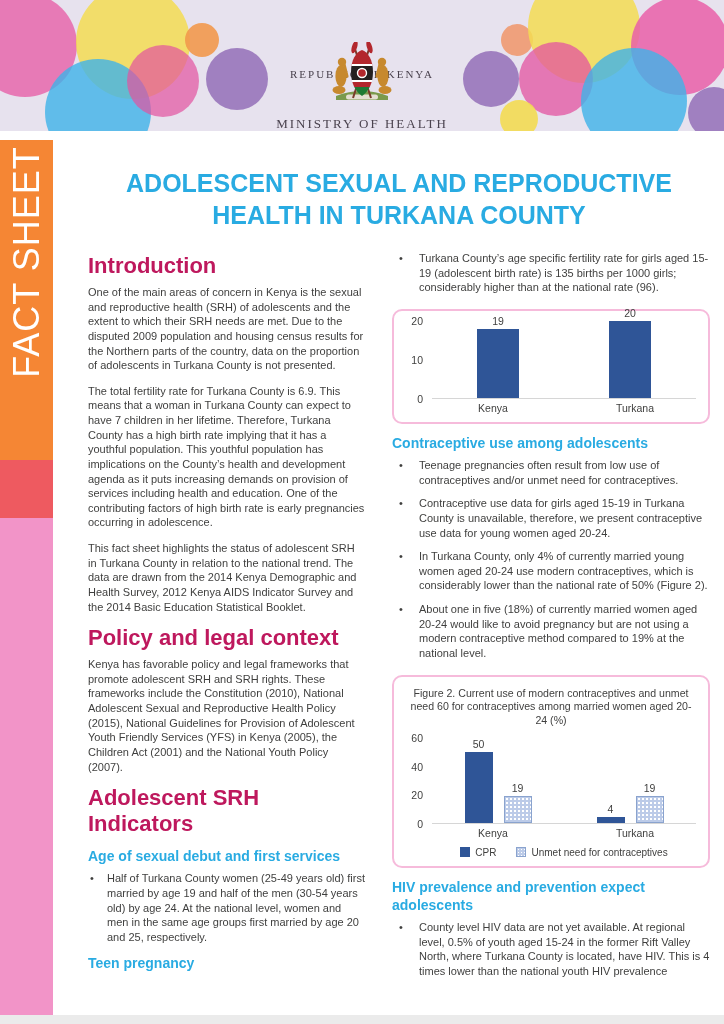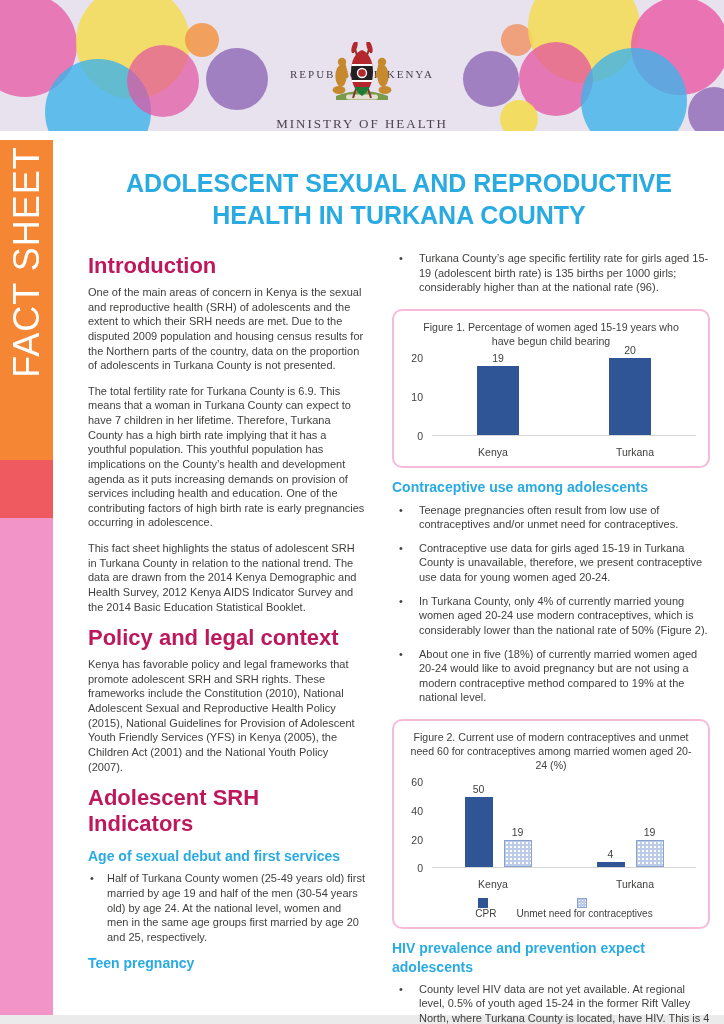--- a/index.html
+++ b/index.html
@@ -87,24 +87,24 @@
   .bar.dotted {
     background-color:#BCCBE8;
     background-image:radial-gradient(#ffffff 26%, rgba(0,0,0,0) 28%);
     background-size:4px 4px;
     border:1px solid #8AA3CE;
   }
   .barval {
     position:absolute; left:50%; transform:translateX(-50%);
     font-size:10.5px; color:#3F3F3E; white-space:nowrap;
   }
-  .cats { display:flex; margin-top:10px;gap:20px; }
+  .cats { display:flex; margin-top:3px;gap:20px; }
   .cat { flex:1; text-align:center; font-size:10.5px; color:#3F3F3E; }
   .legend { display:flex; justify-content:center; align-items:center; gap:20px; margin-top:8px; }
-  .legend-item { display:flex; align-items:center; font-size:10px; color:#3F3F3E;flex-direction:column; }
+  .legend-item { display:flex; align-items:center; font-size:10px; color:#3F3F3E; }
   .swatch { width:10px; height:10px; display:inline-block; margin-right:5px; background:#2F5597; }
   .swatch.dotted {
     background-color:#BCCBE8;
     background-image:radial-gradient(#ffffff 30%, rgba(0,0,0,0) 32%);
     background-size:3px 3px;
     border:1px solid #8AA3CE;
   }
 </style>
 </head>
 <body>
@@ -200,21 +200,20 @@
       <h3 class="cyan">Teen pregnancy</h3>
 
     </div>
 
     <div class="col-right">
       <ul class="bullets">
         <li>Turkana County’s age specific fertility rate for girls aged 15-19 (adolescent birth rate) is 135 births per 1000 girls; considerably higher than at the national rate (96).</li>
       </ul>
 
       <div class="figure-box" id="fig1">
-        <div class="figure-title">Figure 1. Percentage of women aged 15-19 years who have begun child bearing</div>
         <div class="chart" data-chart="0">
             <div class="y-axis">
               <div class="ytick" style="bottom: 0%;">0</div>
               <div class="ytick" style="bottom: 50%;">10</div>
               <div class="ytick" style="bottom: 100%;">20</div>
             </div>
             <div class="plot">
               <div class="group">
                 <div class="barwrap">
                   <div class="barval" style="bottom: calc(90% + 2px);">19</div>

